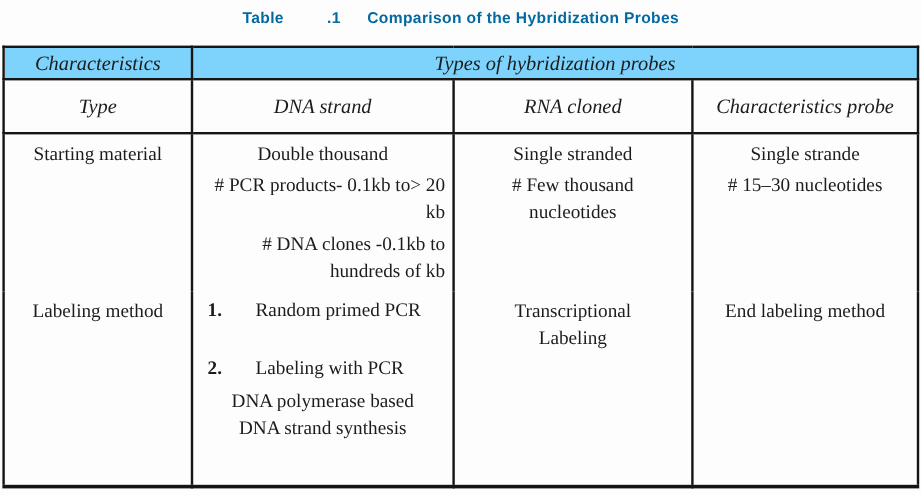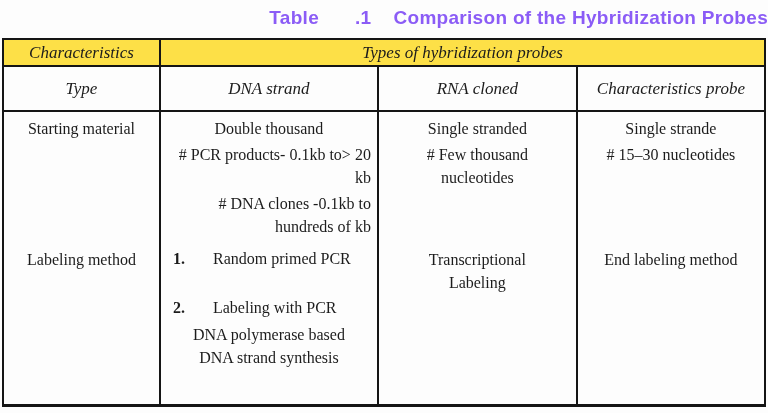--- a/index.html
+++ b/index.html
@@ -14,26 +14,26 @@
     background: #fdfdfd;
     overflow: hidden;
     font-family: "Liberation Serif", serif;
     color: #1c1c1c;
   }
   .caption {
     position: absolute;
     top: 7px;
     left: 0;
     width: 100%;
-    text-align: right;
+    text-align: center;
     font-family: "Liberation Sans", sans-serif;
     font-weight: bold;
-    font-size: 19px;
+    font-size: 13px;
     letter-spacing: 0.3px;
-    color: #8b5cf6;
+    color: #0369a1;
     white-space: nowrap;
   }
   .caption .t-num { margin-left: 36px; }
   .caption .t-text { margin-left: 22px; }
 
   table.probes {
     position: absolute;
     left: 2px;
     top: 38px;
     width: 764px;
@@ -52,21 +52,21 @@
   }
   table.probes { border: 2px solid #151515; border-bottom-width: 3px; }
   tr.hdr td {
     border: 2px solid #151515;
     text-align: center;
     vertical-align: middle;
     font-style: italic;
     font-size: 17px;
     padding: 1px 4px;
   }
-  tr.gray td { background: #fde047; }
+  tr.gray td { background: #7dd3fc; }
   tr.row-header { height: 25px; }
   tr.row-type { height: 45px; }
   tr.row-origin { height: 76px; }
   tr.row-start { height: 124px; }
 
   td.top-pad { padding-top: 5px; }
   p { margin: 3px 0; }
   .c { text-align: center; }
   .l { text-align: right; padding-left: 2px; }
   .mw170 { max-width: 172px; margin-left: auto; margin-right: auto; }

